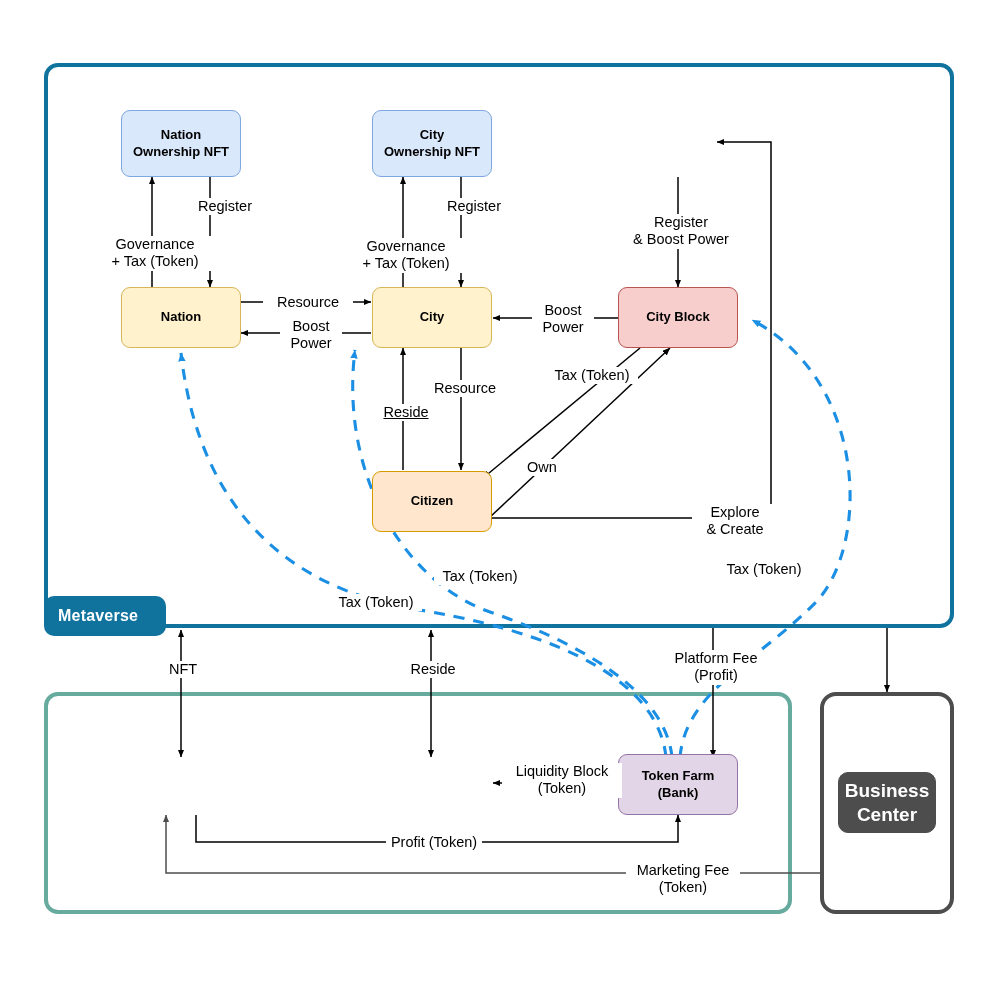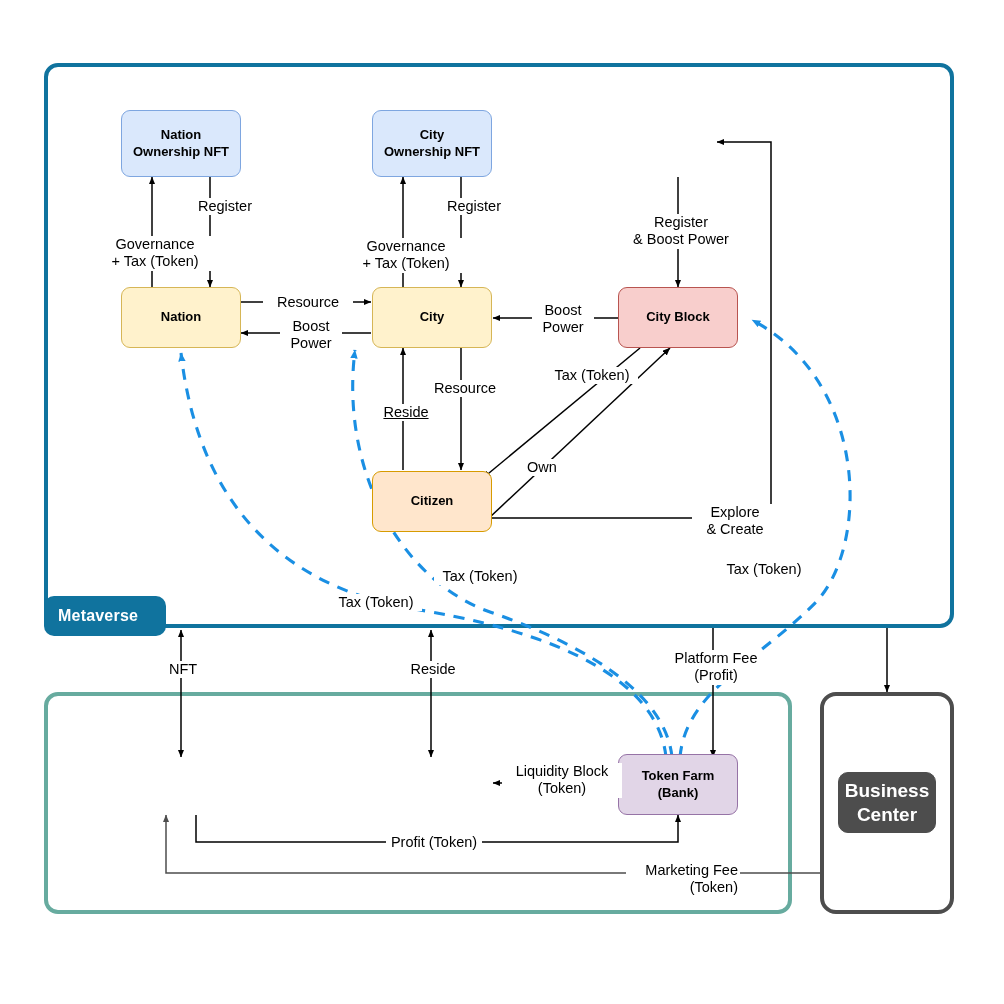--- a/index.html
+++ b/index.html
@@ -201,16 +201,16 @@
 
   <div class="elabel" style="left:672px;top:650px;width:84px;white-space:pre-line;">Platform Fee
 (Profit)</div>
 
 
   <div class="elabel" style="left:502px;top:763px;width:116px;white-space:pre-line;">Liquidity Block
 (Token)</div>
 
   <div class="elabel" style="left:386px;top:834px;width:92px;">Profit (Token)</div>
 
-  <div class="elabel" style="left:626px;top:862px;width:110px;white-space:pre-line;text-align:right;">Marketing Fee
+  <div class="elabel" style="left:626px;top:862px;width:110px;white-space:pre-line;">Marketing Fee
 (Token)</div>
 
 </div>
 
 </body></html>

